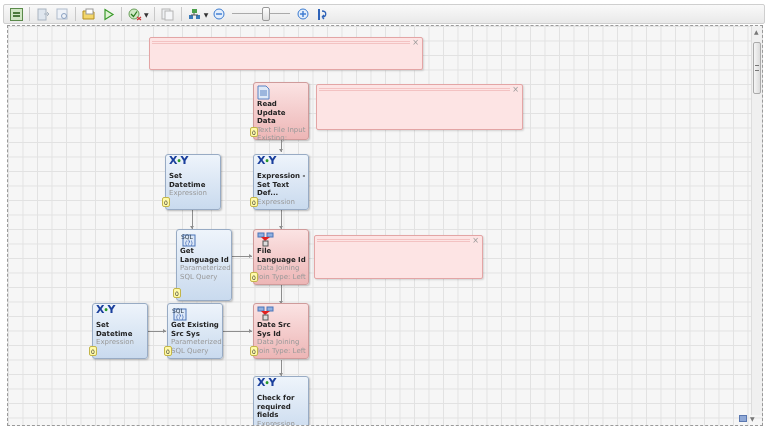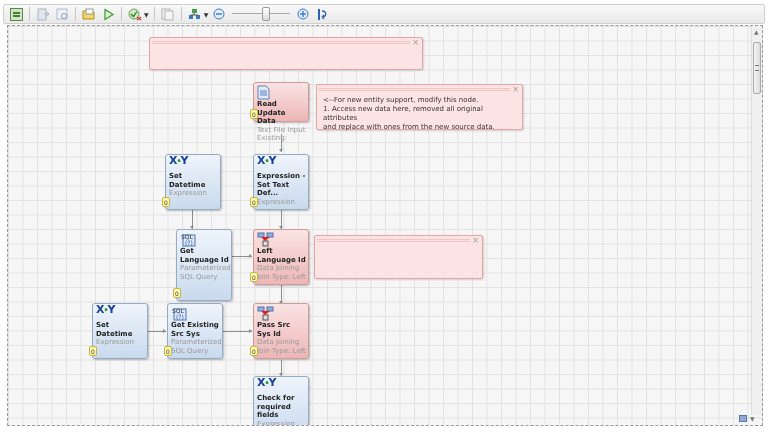--- a/index.html
+++ b/index.html
@@ -157,31 +157,28 @@
   <div class="arrow-d" style="left:271px;top:347px;"></div>
 
   <div class="note" style="left:141px;top:11px;width:274px;height:33px;">
     <div class="bar"></div>
     <span class="close">×</span>
   </div>
 
   <div class="note" style="left:308px;top:58px;width:207px;height:46px;">
     <div class="bar"></div>
     <span class="close">×</span>
-    <div class="text">&lt;--For new entity support, modify this node.
-1. Access new data here, removed all original attributes
-and replace with ones from the new source data.</div>
   </div>
 
   <div class="note" style="left:306px;top:209px;width:169px;height:44px;">
     <div class="bar"></div>
     <span class="close">×</span>
   </div>
 
-  <div class="node red" style="left:245px;top:56px;height:40px;">
+  <div class="node red" style="left:245px;top:56px;height:58px;">
     <div class="icon">
       <svg width="14" height="15">
           <path d="M1 1 L9 1 L12 4 L12 14 L1 14 Z" fill="#dfe9f7" stroke="#5b83c4"></path>
           <path d="M3 6 L10 6 M3 8 L10 8 M3 10 L10 10" stroke="#5b83c4"></path>
         </svg>
     </div>
     <div class="title">
       <div>Read Update Data</div>
       <div class="sub">Text File Input</div>
       <div class="sub">Existing:</div>
@@ -225,21 +222,21 @@
   <div class="node red" style="left:245px;top:203px;height:56px;">
     <div class="icon">
       <svg width="18" height="15">
           <rect x="1" y="1" width="6" height="4" fill="#8fb0e0" stroke="#4b74b8"></rect>
           <rect x="10" y="1" width="6" height="4" fill="#8fb0e0" stroke="#4b74b8"></rect>
           <path d="M4 5 L8 9 L13 5 Z" fill="#e02020"></path>
           <rect x="6" y="9" width="5" height="5" fill="#ddd" stroke="#555"></rect>
         </svg>
     </div>
     <div class="title">
-      <div>Left Language Id</div>
+      <div>File Language Id</div>
       <div class="sub">Data Joining</div>
       <div class="sub">Join Type: Left</div>
     </div>
     <div class="badge">0</div>
   </div>
 
   <div class="node blue" style="left:84px;top:277px;height:56px;">
     <div class="icon xy">X<i>•</i>Y</div>
     <div class="title">
       <div>Set Datetime</div>
@@ -266,21 +263,21 @@
   <div class="node red" style="left:245px;top:277px;height:56px;">
     <div class="icon">
       <svg width="18" height="15">
           <rect x="1" y="1" width="6" height="4" fill="#8fb0e0" stroke="#4b74b8"></rect>
           <rect x="10" y="1" width="6" height="4" fill="#8fb0e0" stroke="#4b74b8"></rect>
           <path d="M4 5 L8 9 L13 5 Z" fill="#e02020"></path>
           <rect x="6" y="9" width="5" height="5" fill="#ddd" stroke="#555"></rect>
         </svg>
     </div>
     <div class="title" style="top:17px;">
-      <div>Pass Src Sys Id</div>
+      <div>Date Src Sys Id</div>
       <div class="sub">Data Joining</div>
       <div class="sub">Join Type: Left</div>
     </div>
     <div class="badge">0</div>
   </div>
 
   <div class="node blue" style="left:245px;top:350px;height:60px;">
     <div class="icon xy">X<i>•</i>Y</div>
     <div class="title">
       <div>Check for required fields</div>

